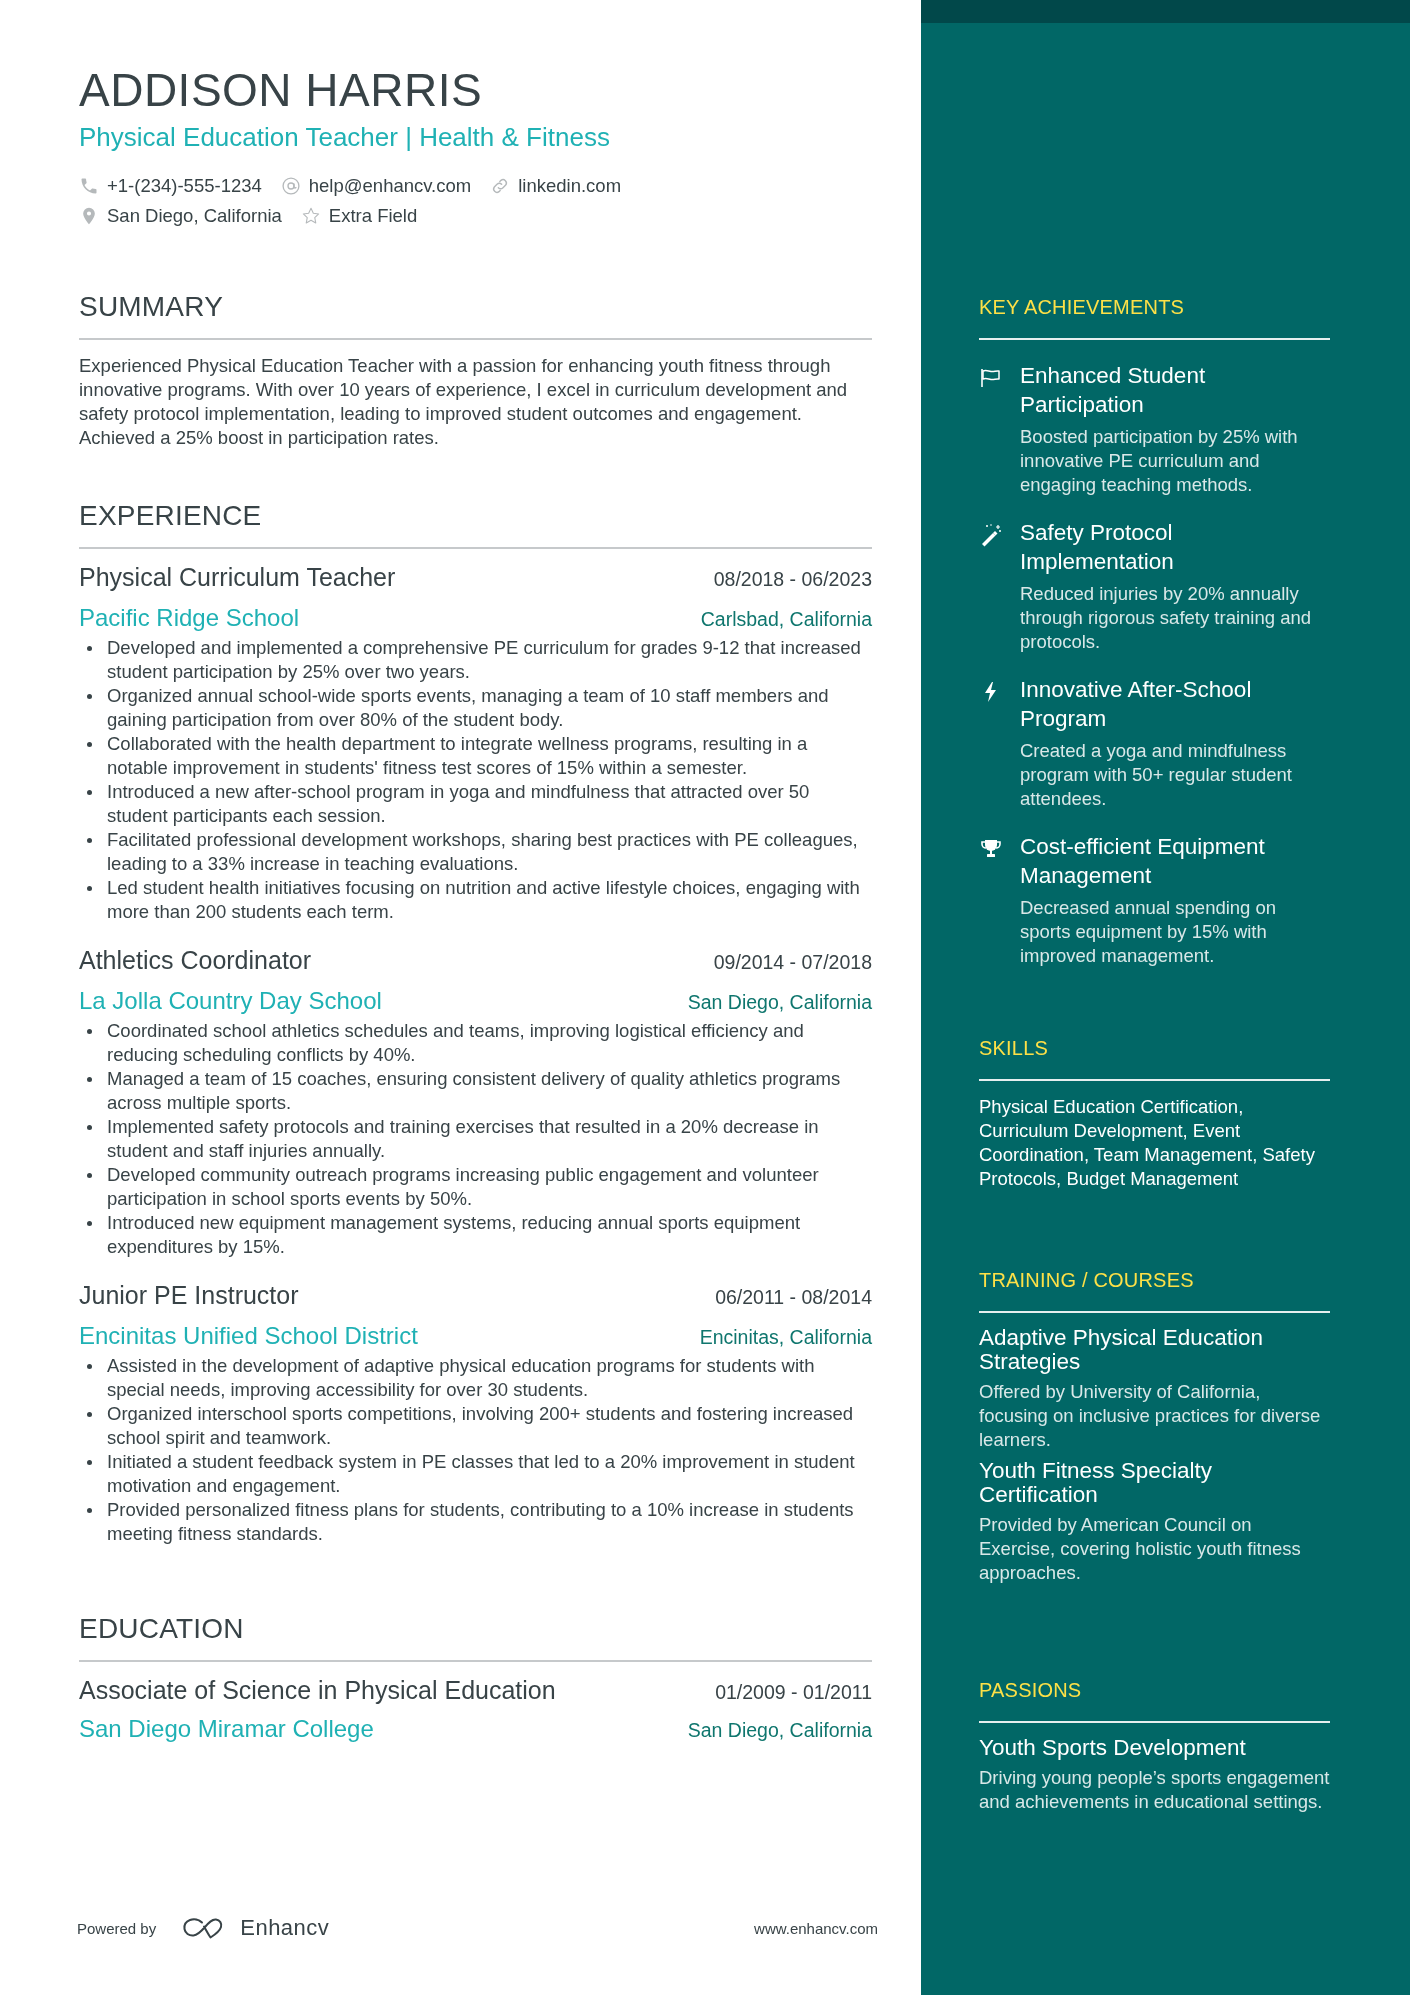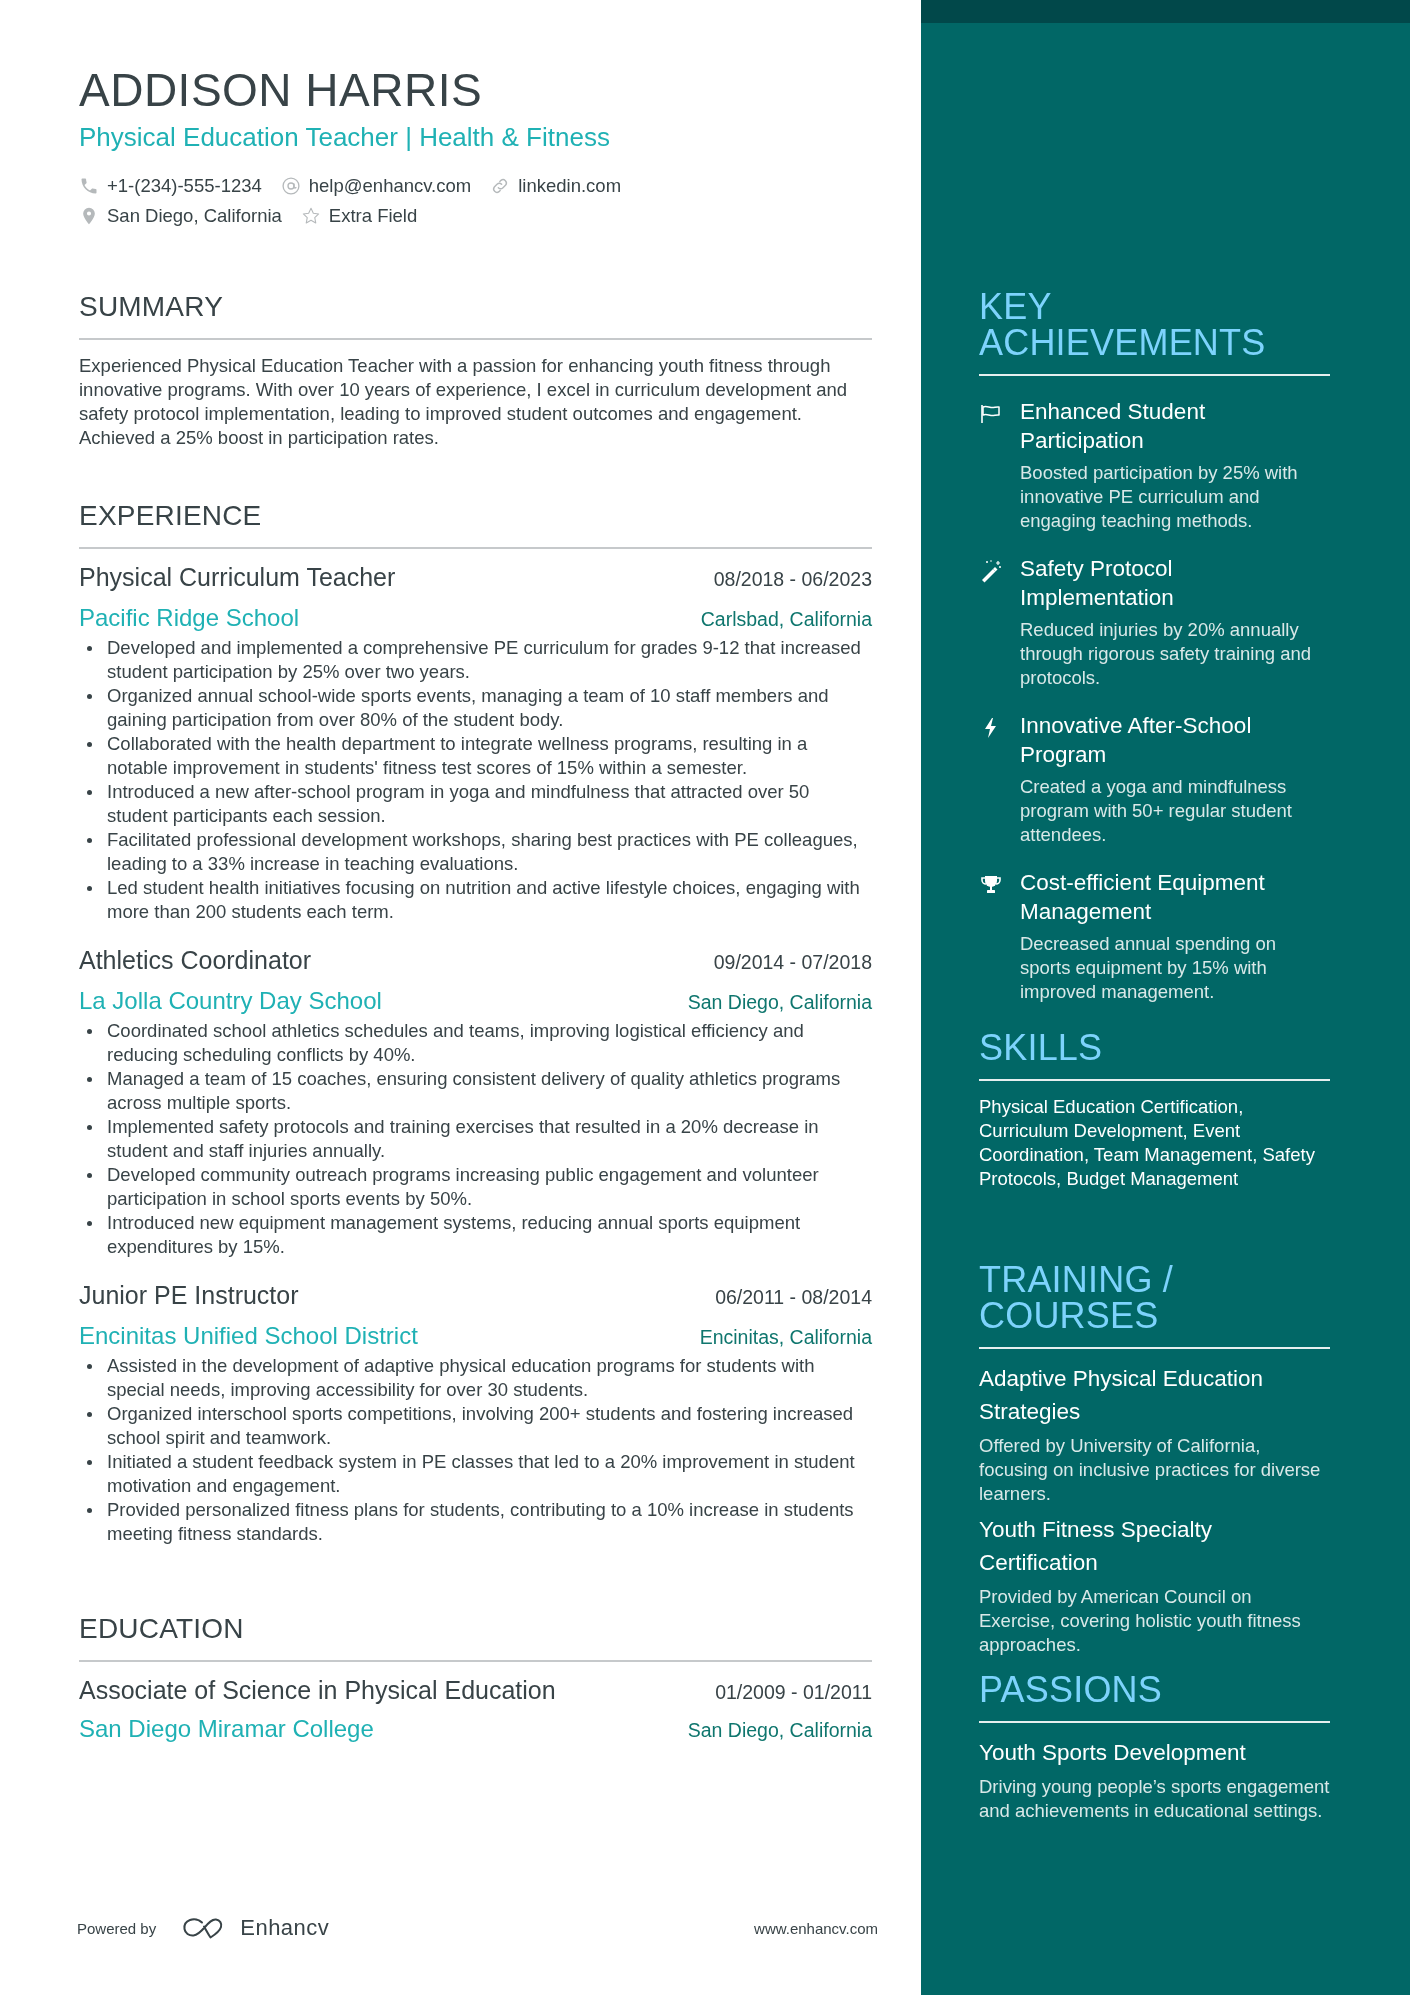--- a/index.html
+++ b/index.html
@@ -39,31 +39,31 @@
     .powered { display: flex; align-items: center; font-size: 15px; color: #384347; }
     .powered-label { margin-right: 26px; }
     .brand { display: flex; align-items: center; font-size: 22px; color: #384347; letter-spacing: 0.5px; }
     .brand svg { width: 46px; height: 24px; margin-right: 12px; }
     .site { font-size: 15px; color: #384347; }
 
     
     .sidebar { position: absolute; left: 921px; top: 0; width: 489px; height: 1995px; background: #016766; }
     .sidebar-top { position: absolute; left: 0; top: 0; width: 489px; height: 23px; background: #01484a; }
     .side-inner { position: absolute; left: 58px; width: 351px; }
-    .side-title { font-size: 36px; color: #7dd3fc; line-height: 36px; letter-spacing: 0.2px; }
+    .side-title { font-size: 20px; color: #fde047; line-height: 36px; letter-spacing: 0.2px; }
     .side-rule { height: 2px; background: #e6efef; margin-top: 13px; }
 
     .ach { position: relative; padding-left: 41px; margin-top: 0; }
     .ach-icon { position: absolute; left: 0; top: 5px; width: 24px; height: 24px; }
     .ach-title { font-size: 22.5px; color: #ffffff; line-height: 29px; }
     .ach-desc { font-size: 18.5px; color: #d9e8e8; line-height: 24px; margin-top: 6px; }
 
     .skills-text { font-size: 18.5px; color: #ffffff; line-height: 24px; margin-top: 14px; }
 
-    .course-title { font-size: 22.5px; color: #ffffff; line-height: 33px; }
+    .course-title { font-size: 22.5px; color: #ffffff; line-height: 24px; }
     .course-desc { font-size: 18.5px; color: #d9e8e8; line-height: 24px; margin-top: 6px; }
   </style>
 </head>
 <body>
 
 <div class="left">
 
   <div class="name">ADDISON HARRIS</div>
   <div class="headline">Physical Education Teacher | Health &amp; Fitness</div>
 

